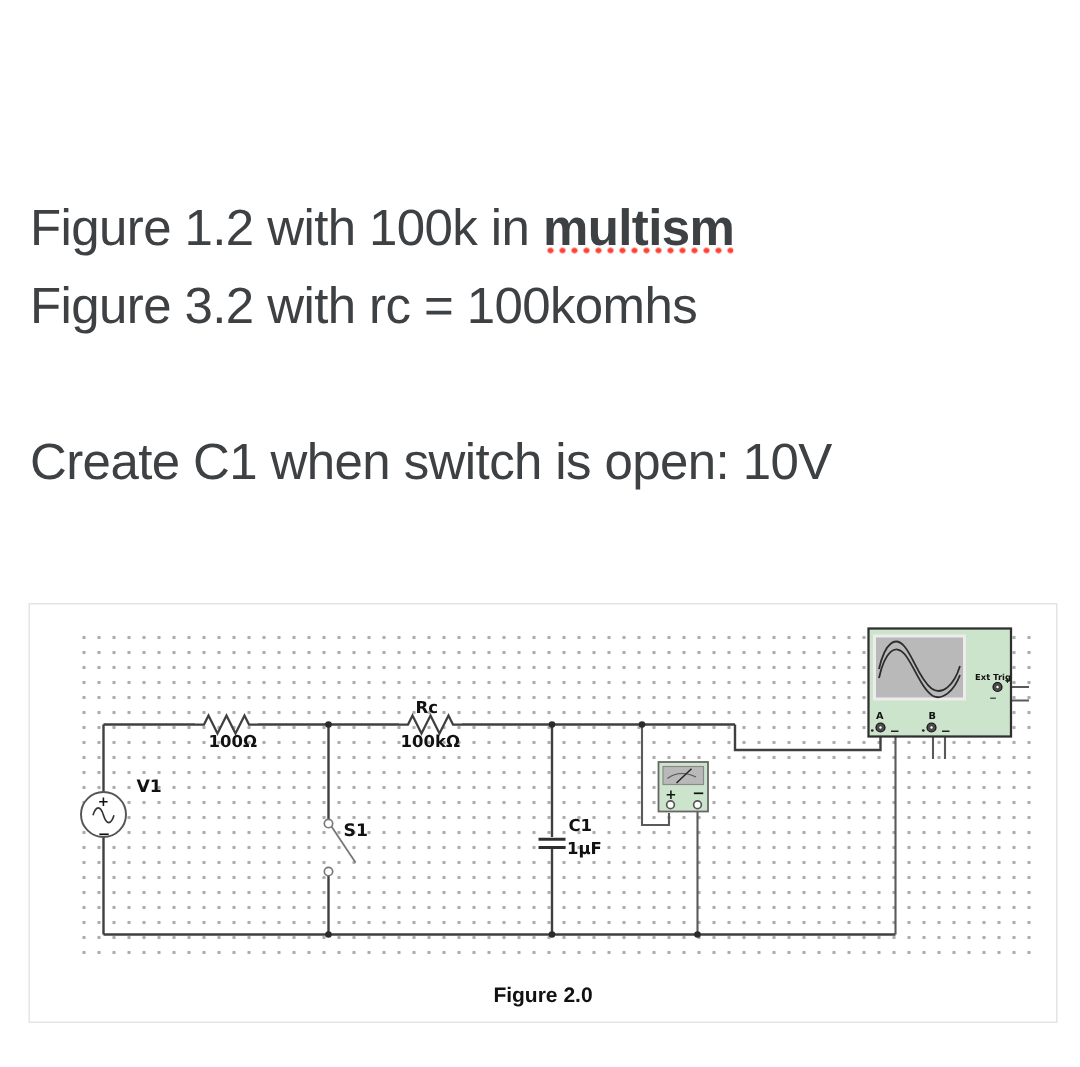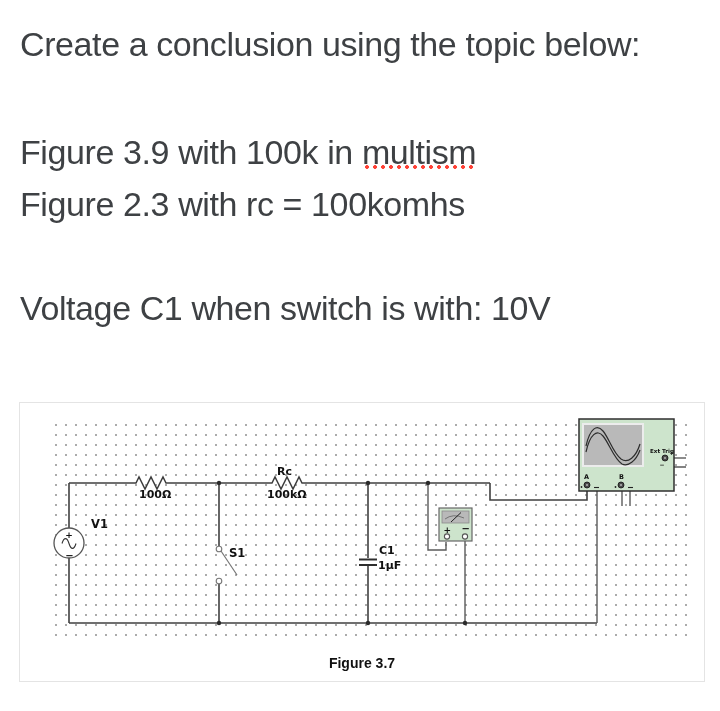--- a/index.html
+++ b/index.html
@@ -13,20 +13,21 @@
   .qline {
     position:absolute; left:20px; height:36px; line-height:36px;
     font-size:34px; letter-spacing:-0.4px; color:#3e4144; white-space:nowrap;
   }
   .misspelled {
     display:inline-block; height:35px;
     background-image: radial-gradient(circle, #ff4136 1.7px, transparent 2.3px);
     background-size: 8px 4.4px;
     background-position: 1px 31px;
     background-repeat: repeat-x;
+    font-weight: bold;
   }
   
   .figure-box {
     position:absolute; left:19px; top:402px; width:686px; height:280px;
     background:#ffffff; border:1px solid #e4e4e4;
   }
   .grid {
     position:absolute; left:31px; top:17px; width:642px; height:216px;
     background-image: radial-gradient(circle, #ababab 0.9px, transparent 1.4px);
     background-size: 10px 10px;
@@ -41,28 +42,27 @@
     font-family:"DejaVu Sans","Liberation Sans",sans-serif;
     font-weight:bold; fill:#111;
   }
   svg .tiny { font-weight:bold; }
 </style>
 </head>
 <body>
 
 <div class="page">
 
-  <div class="qline" style="top:26px">Create a conclusion using the topic below:</div>
 
   <div class="qline" style="top:134px">
-    <span>Figure 3.9 with 100k in </span><span class="misspelled">multism</span>
+    <span>Figure 1.2 with 100k in </span><span class="misspelled">multism</span>
   </div>
 
-  <div class="qline" style="top:186px">Figure 2.3 with rc = 100komhs</div>
-  <div class="qline" style="top:290px">Voltage C1 when switch is with: 10V</div>
+  <div class="qline" style="top:186px">Figure 3.2 with rc = 100komhs</div>
+  <div class="qline" style="top:290px">Create C1 when switch is open: 10V</div>
 
   <div class="figure-box">
     <div class="grid"></div>
 
     <svg class="circuit-svg" width="686" height="280" viewBox="0 0 686 280">
 
       <g stroke="#3f3f3f" stroke-width="1.6" fill="none">
 
         <polyline points="49,80 110,80"></polyline>
         <polyline points="152,80 246,80"></polyline>
@@ -162,16 +162,16 @@
       <g fill="#2b2b2b">
         <circle cx="199" cy="80" r="2.2"></circle>
         <circle cx="348" cy="80" r="2.2"></circle>
         <circle cx="408" cy="80" r="2.2"></circle>
         <circle cx="199" cy="220" r="2.2"></circle>
         <circle cx="348" cy="220" r="2.2"></circle>
         <circle cx="445" cy="220" r="2.2"></circle>
       </g>
     </svg>
 
-    <div class="caption">Figure 3.7</div>
+    <div class="caption">Figure 2.0</div>
   </div>
 
 </div>
 
 </body></html>

